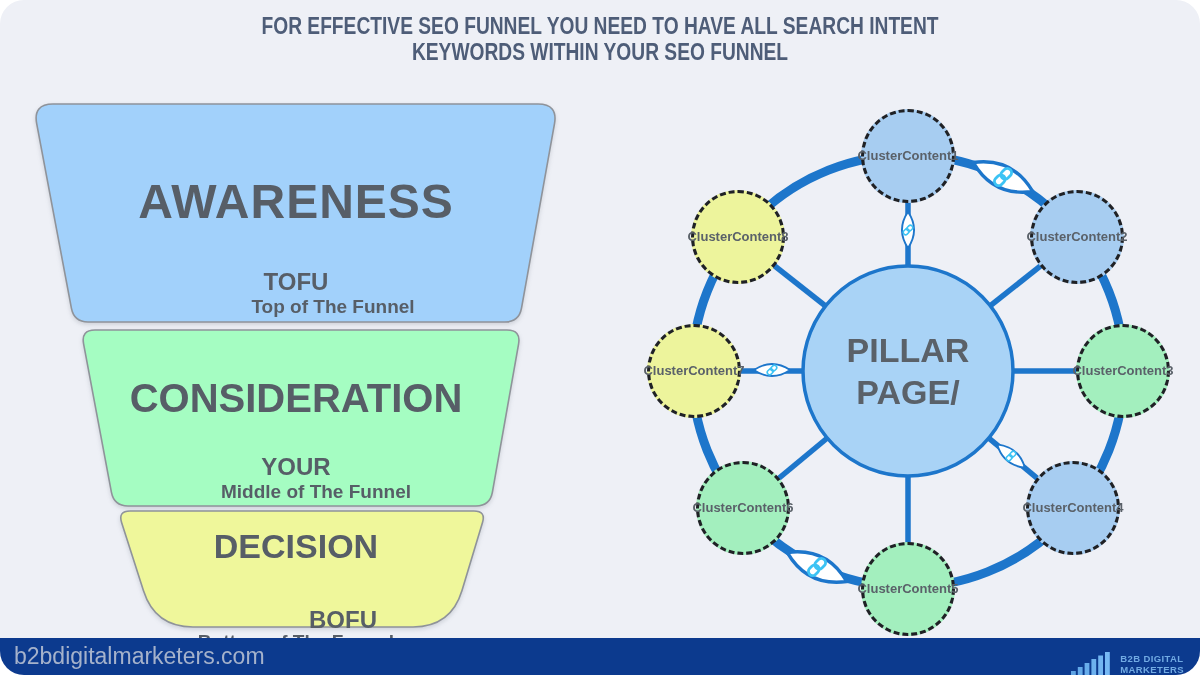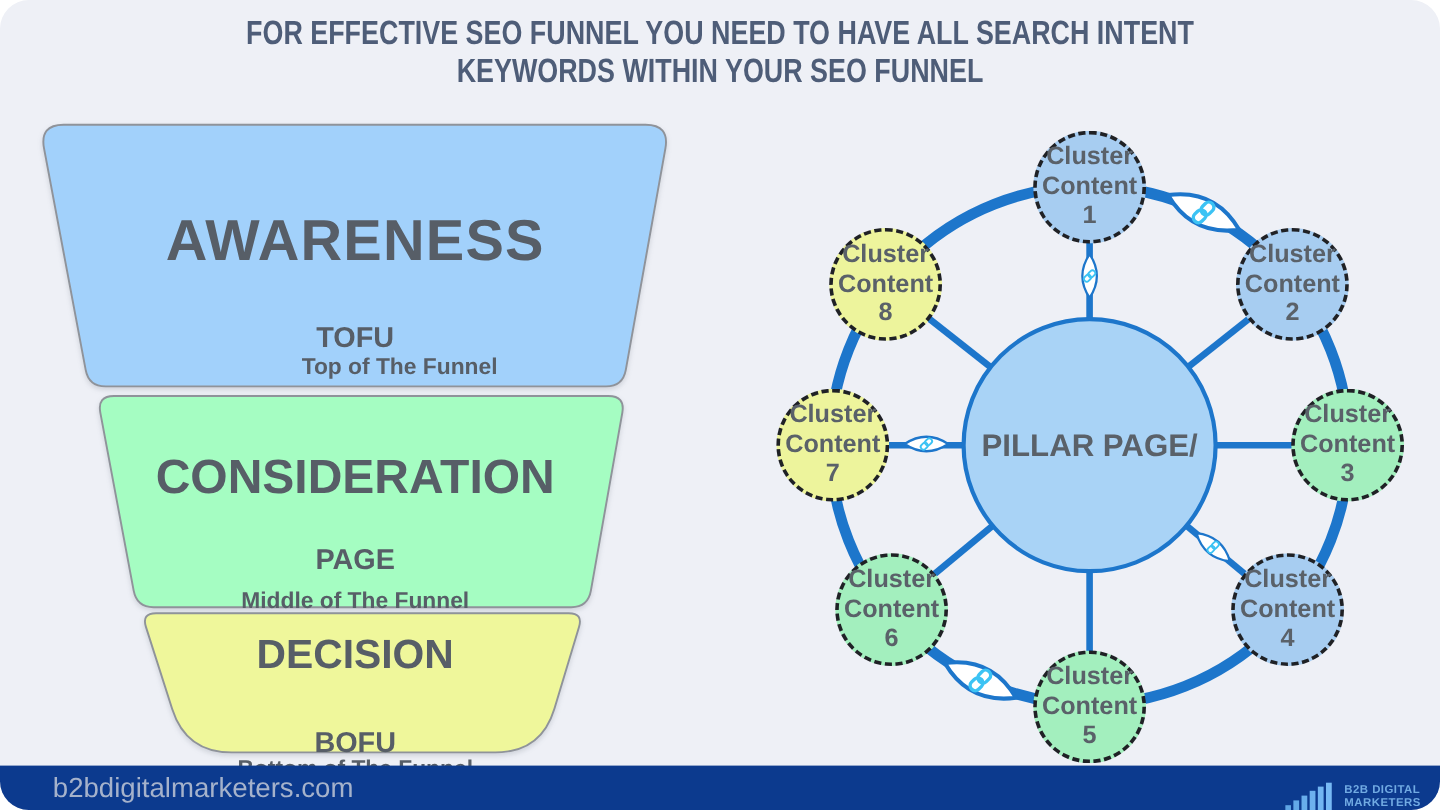--- a/index.html
+++ b/index.html
@@ -1,47 +1,47 @@
 <!DOCTYPE html>
 <html><head>
 <meta charset="utf-8">
 <style>
   html,body{margin:0;padding:0;background:#ffffff;font-family:"Liberation Sans",sans-serif;}
   .page{position:relative;width:1200px;height:675px;background:#eef0f6;border-radius:24px;
         overflow:hidden;margin:0 auto;}
   
   .title{position:absolute;top:13px;left:0;width:100%;text-align:center;color:#4e5d78;
-         font-weight:bold;font-size:28px;line-height:1.09;}
+         font-weight:bold;font-size:24px;line-height:1.09;}
   .title .tline{transform:scaleX(0.80);transform-origin:50% 50%;white-space:nowrap;}
   
   .funnel-area{position:absolute;left:0;top:90px;width:600px;height:552px;}
   .funnel-area svg{position:absolute;left:0;top:0;filter:drop-shadow(0 2px 2px rgba(60,70,90,.18));}
   .flabel{position:absolute;left:0;width:592px;text-align:center;color:#575e67;font-weight:bold;}
   .fname0{top:84px;font-size:48px;letter-spacing:1px;}
   .fname1{top:286px;font-size:40px;}
   .fname2{top:437px;font-size:34px;}
   .fabbr{font-size:24px;}
   .fdesc{font-size:19px;}
   .fabbr0{top:178px;} .fdesc0{top:206px;padding-left:37px;}
-  .fabbr1{top:363px;} .fdesc1{top:401px;}
-  .fabbr2{top:516px;} .fdesc2{top:541px;}
+  .fabbr1{top:363px;} .fdesc1{top:391px;margin-left:20px;}
+  .fabbr2{top:516px;padding-left:47px;} .fdesc2{top:541px;}
   
   .cluster-area{position:absolute;left:620px;top:90px;width:580px;height:552px;}
   .cluster-area svg{position:absolute;left:0;top:0;}
   .center-label{position:absolute;left:183px;top:176px;width:210px;height:210px;display:flex;
                 flex-direction:column;align-items:center;justify-content:center;
-                color:#5a6169;font-weight:bold;font-size:26px;line-height:1.25;text-align:center;}
+                color:#5a6169;font-weight:bold;font-size:34px;line-height:1.25;text-align:center;}
   .cluster{position:absolute;width:94px;height:94px;border-radius:50%;border:3px dashed #1f2125;
-           box-sizing:border-box;display:flex;flex-direction:column;align-items:center;
-           justify-content:center;color:#5a6169;font-weight:bold;font-size:21px;line-height:1.17;
+           box-sizing:border-box;display:flex;flex-direction:row;align-items:center;
+           justify-content:center;color:#5a6169;font-weight:bold;font-size:13px;line-height:1.17;
            text-align:center;}
   
   .footer{position:absolute;left:0;bottom:0;width:100%;height:37px;background:#0c3a8e;
           display:flex;align-items:center;justify-content:space-between;box-sizing:border-box;
-          padding:0 16px 0 44px;gap:32px;}
+          padding:0 16px 0 14px;gap:32px;}
   .site{color:#a5b2cb;font-size:23px;}
   .brand{display:flex;align-items:flex-end;gap:7px;}
   .brand-text{color:#71aae3;font-weight:bold;font-size:9.5px;line-height:1.15;letter-spacing:.4px;
               padding-bottom:3px;margin-top:20px;}
 </style>
 </head>
 <body>
 
 <div class="page">
 
@@ -53,21 +53,21 @@
   <div class="funnel-area">
     <svg id="funnel-svg" width="600" height="552">
         <path d="M36.7 33.7 Q 33 14 53.0 14.0 L538.0 14.0 Q 558 14 554.5 33.7 L521.5 218.2 Q 519 232 505.0 232.0 L88.0 232.0 Q 74 232 71.4 218.2 Z" fill="#a2d1fb" stroke="#8f939a" stroke-width="1.6"></path>
         <path d="M83.6 253.8 Q 81 240 95.0 240.0 L507.0 240.0 Q 521 240 518.6 253.8 L492.4 402.2 Q 490 416 476.0 416.0 L128.0 416.0 Q 114 416 111.4 402.2 Z" fill="#a5fdc2" stroke="#8f939a" stroke-width="1.6"></path>
         <path d="M121.6 432.4 Q 118 421 130.0 421.0 L474.0 421.0 Q 486 421 482.5 432.5 L462.0 500.6 Q 451 537 413.0 537.0 L193.0 537.0 Q 155 537 143.5 500.8 Z" fill="#eff79b" stroke="#8f939a" stroke-width="1.6"></path>
       </svg>
     <div class="flabel fname0">AWARENESS</div>
     <div class="flabel fabbr fabbr0">TOFU</div>
     <div class="flabel fdesc fdesc0">Top of The Funnel</div>
     <div class="flabel fname1">CONSIDERATION</div>
-    <div class="flabel fabbr fabbr1">PAGE</div>
+    <div class="flabel fabbr fabbr1">YOUR</div>
     <div class="flabel fdesc fdesc1">Middle of The Funnel</div>
     <div class="flabel fname2">DECISION</div>
     <div class="flabel fabbr fabbr2">BOFU</div>
     <div class="flabel fdesc fdesc2">Bottom of The Funnel</div>
   </div>
 
   <div class="cluster-area">
     <svg id="cluster-svg" width="580" height="552">
         <circle cx="288" cy="281" r="216" fill="none" stroke="#1d76cb" stroke-width="9"></circle>
         <line x1="288" y1="281" x2="288" y2="66" stroke="#1d76cb" stroke-width="5.5"></line>

